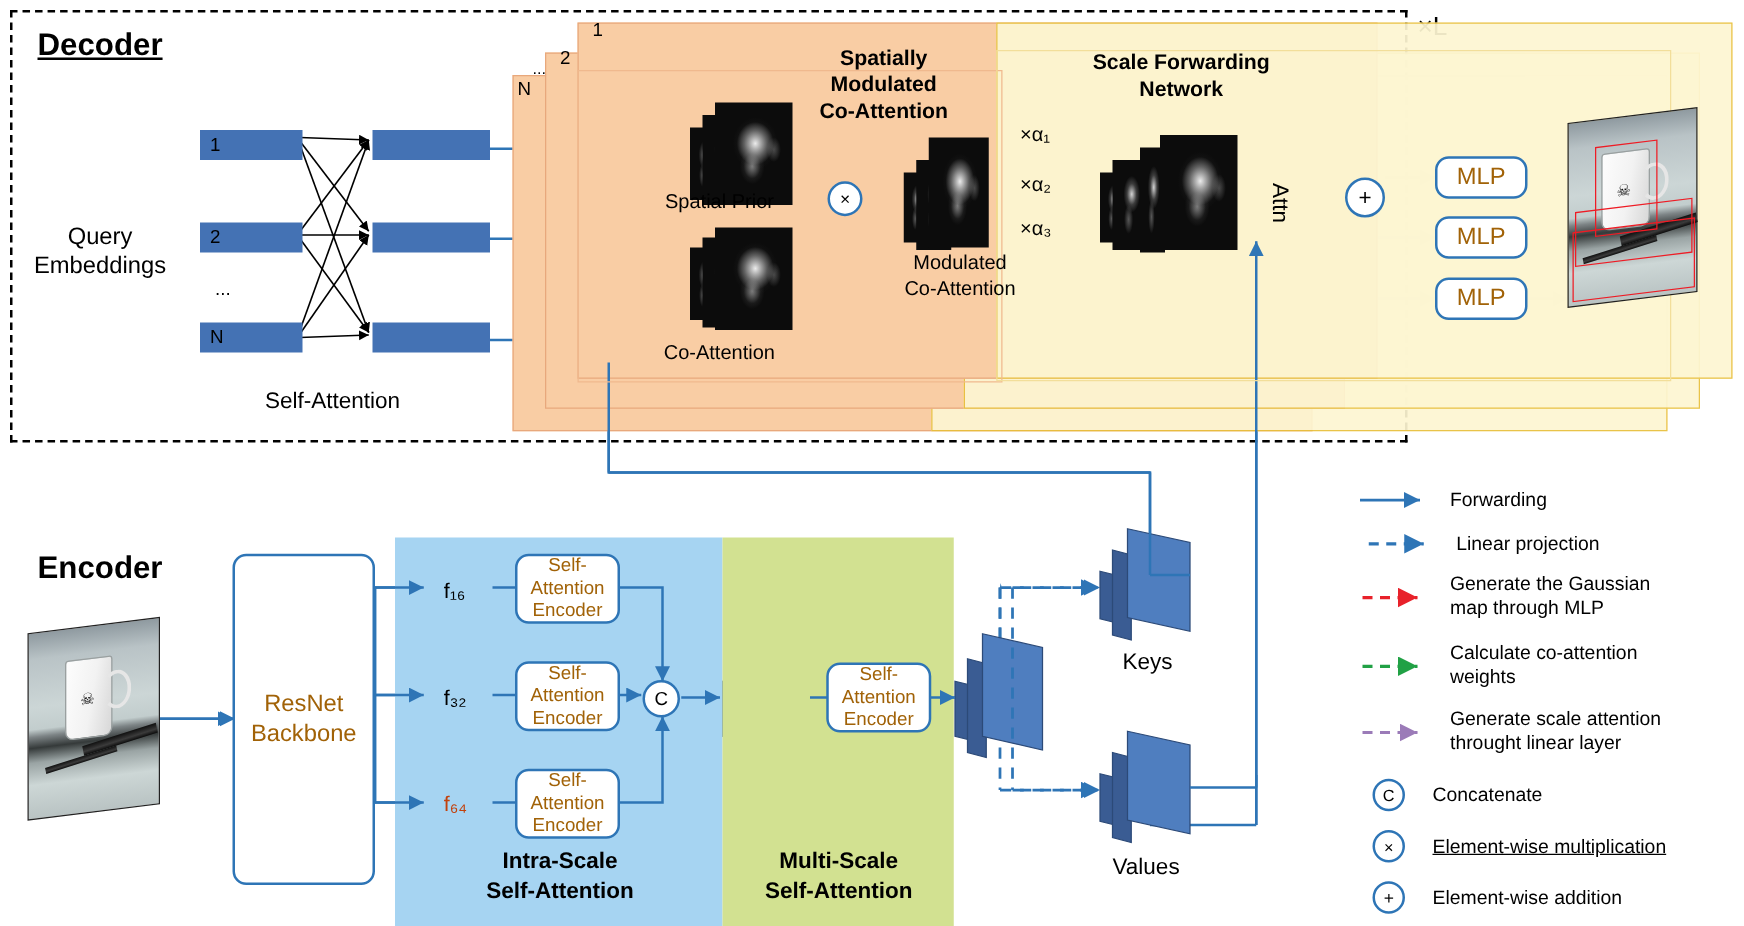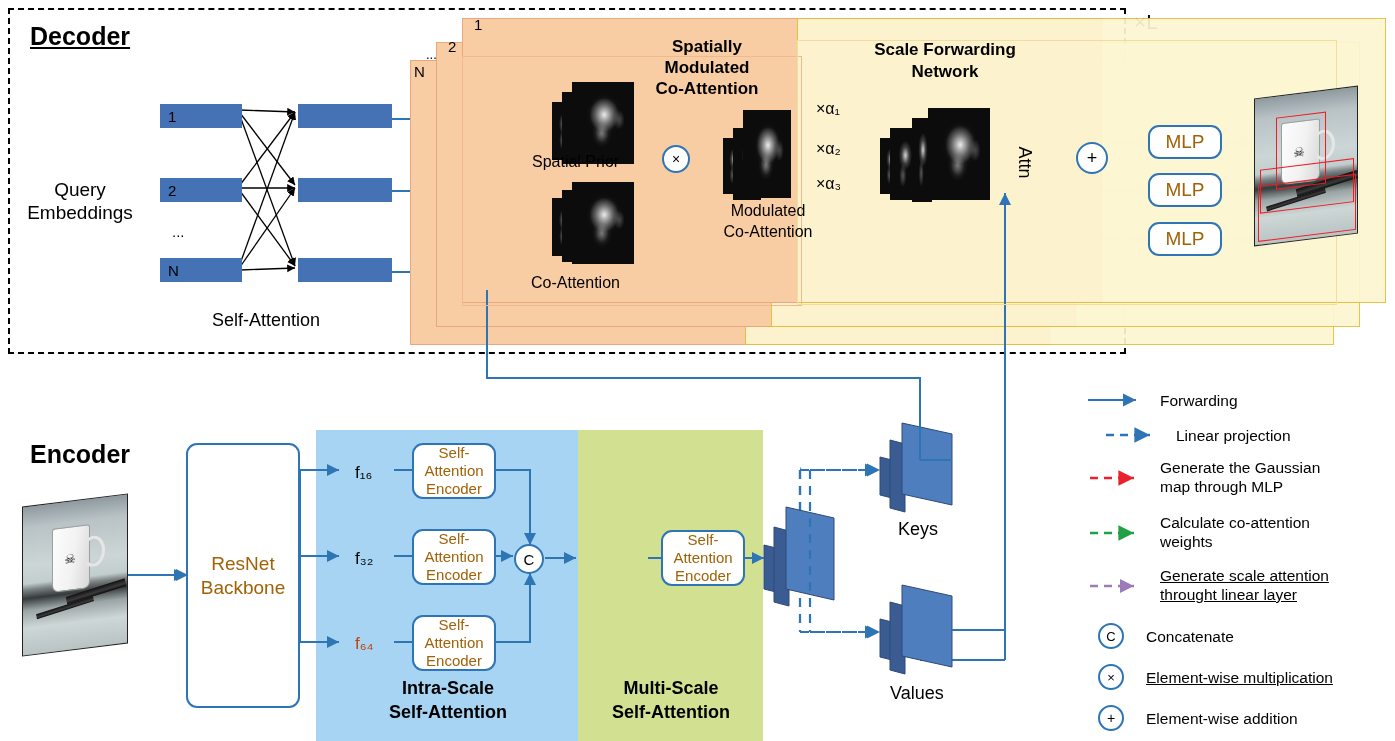--- a/index.html
+++ b/index.html
@@ -412,21 +412,21 @@
         <defs>
             <marker id="lg1" markerWidth="7" markerHeight="7" refX="6" refY="3" orient="auto">
               <path d="M0,0 L6,3 L0,6 z" fill="#2E75B6"></path>
             </marker>
           </defs>
         <path d="M6,10 L54,10" stroke="#2E75B6" stroke-width="2.2" fill="none" marker-end="url(#lg1)"></path>
       </svg>
       <span class="lg-text" style="margin-left:12px;">Forwarding</span>
     </div>
 
-    <div class="legend-row" style="left:16px;top:39px;">
+    <div class="legend-row" style="left:5px;top:39px;">
       <svg width="66" height="20">
         <defs>
             <marker id="lg2" markerWidth="7" markerHeight="7" refX="6" refY="3" orient="auto">
               <path d="M0,0 L6,3 L0,6 z" fill="#2E75B6"></path>
             </marker>
           </defs>
         <path d="M8,10 L52,10" stroke="#2E75B6" stroke-width="2.6" fill="none" stroke-dasharray="8,6" marker-end="url(#lg2)"></path>
       </svg>
       <span class="lg-text" style="margin-left:12px;">Linear projection</span>
     </div>
@@ -459,21 +459,21 @@
 
     <div class="legend-row" style="left:0;top:180px;">
       <svg width="66" height="34">
         <defs>
             <marker id="lg5" markerWidth="7" markerHeight="7" refX="6" refY="3" orient="auto">
               <path d="M0,0 L6,3 L0,6 z" fill="#9B7BB8"></path>
             </marker>
           </defs>
         <path d="M8,18 L52,18" stroke="#9B7BB8" stroke-width="2.4" fill="none" stroke-dasharray="8,6" marker-end="url(#lg5)"></path>
       </svg>
-      <span class="lg-text" style="margin-left:12px;white-space:pre;text-decoration:underline;">Generate scale attention
+      <span class="lg-text" style="margin-left:12px;white-space:pre;">Generate scale attention
 throught linear layer</span>
     </div>
 
     <div class="legend-row" style="left:0;top:237px;">
       <span class="circ" style="width:26px;height:26px;font-size:13px;margin-left:16px;">
         <span>C</span>
         </span>
       <span class="lg-text" style="margin-left:22px;">Concatenate</span>
     </div>
 

